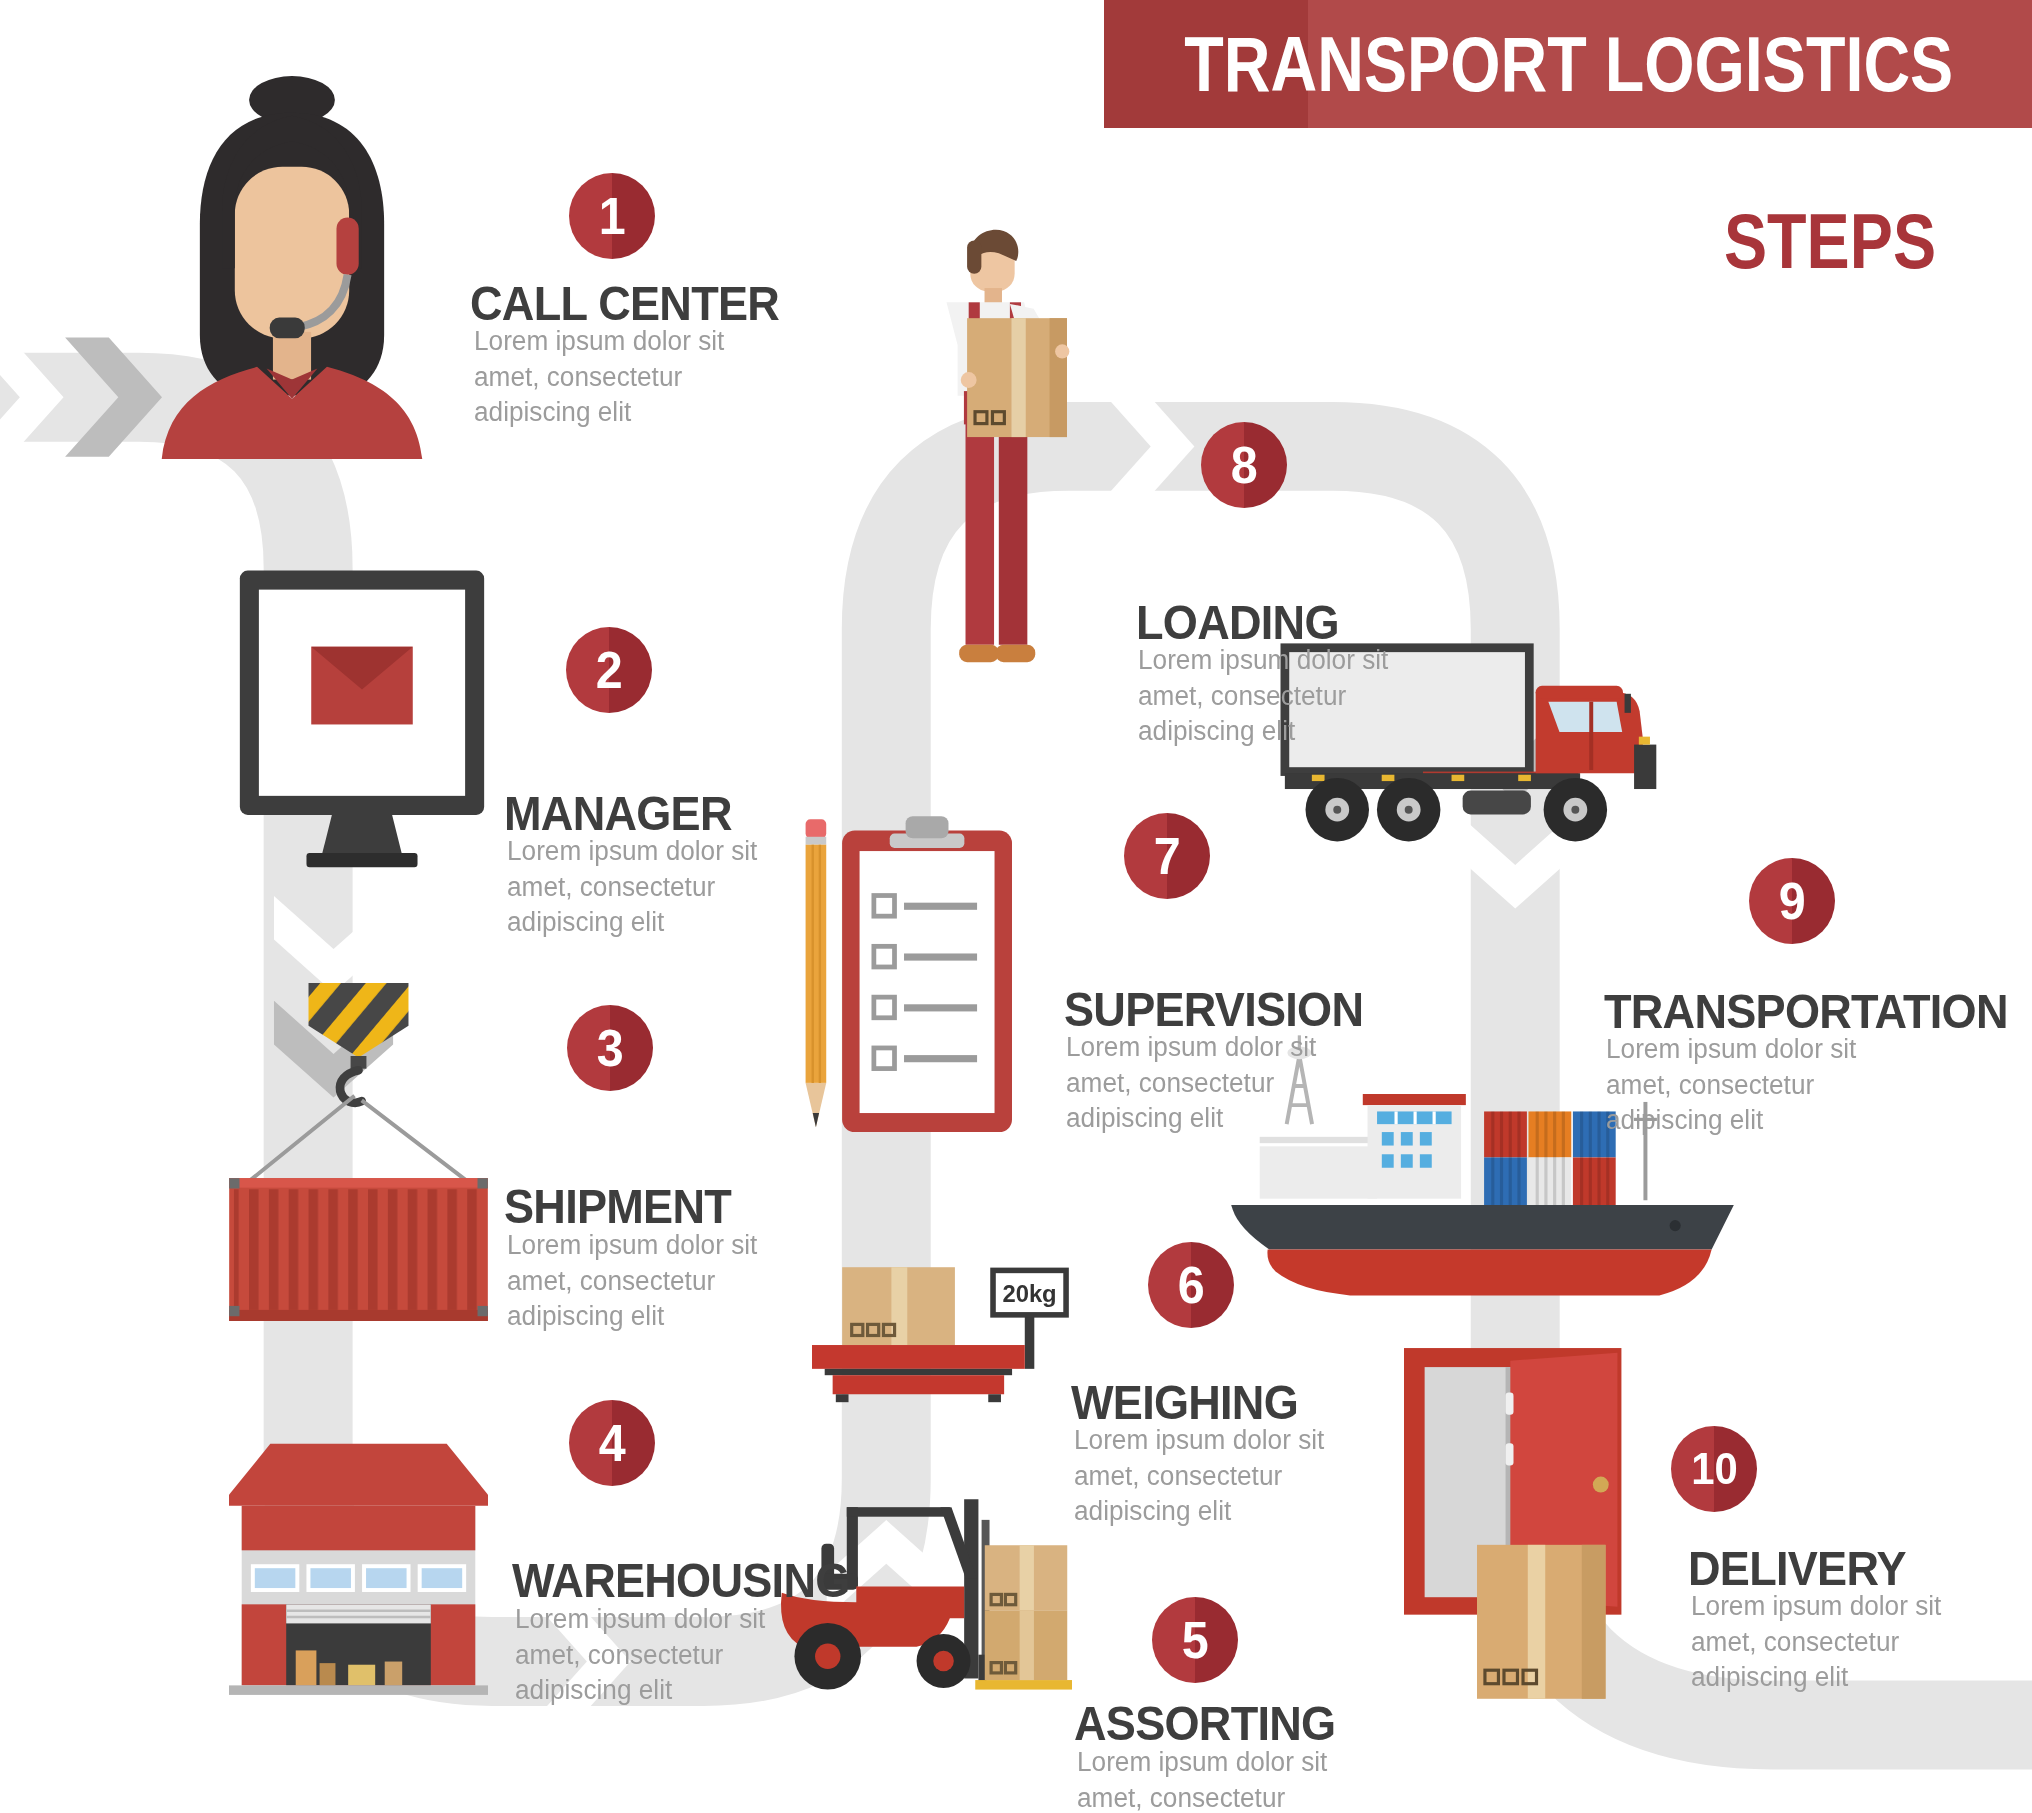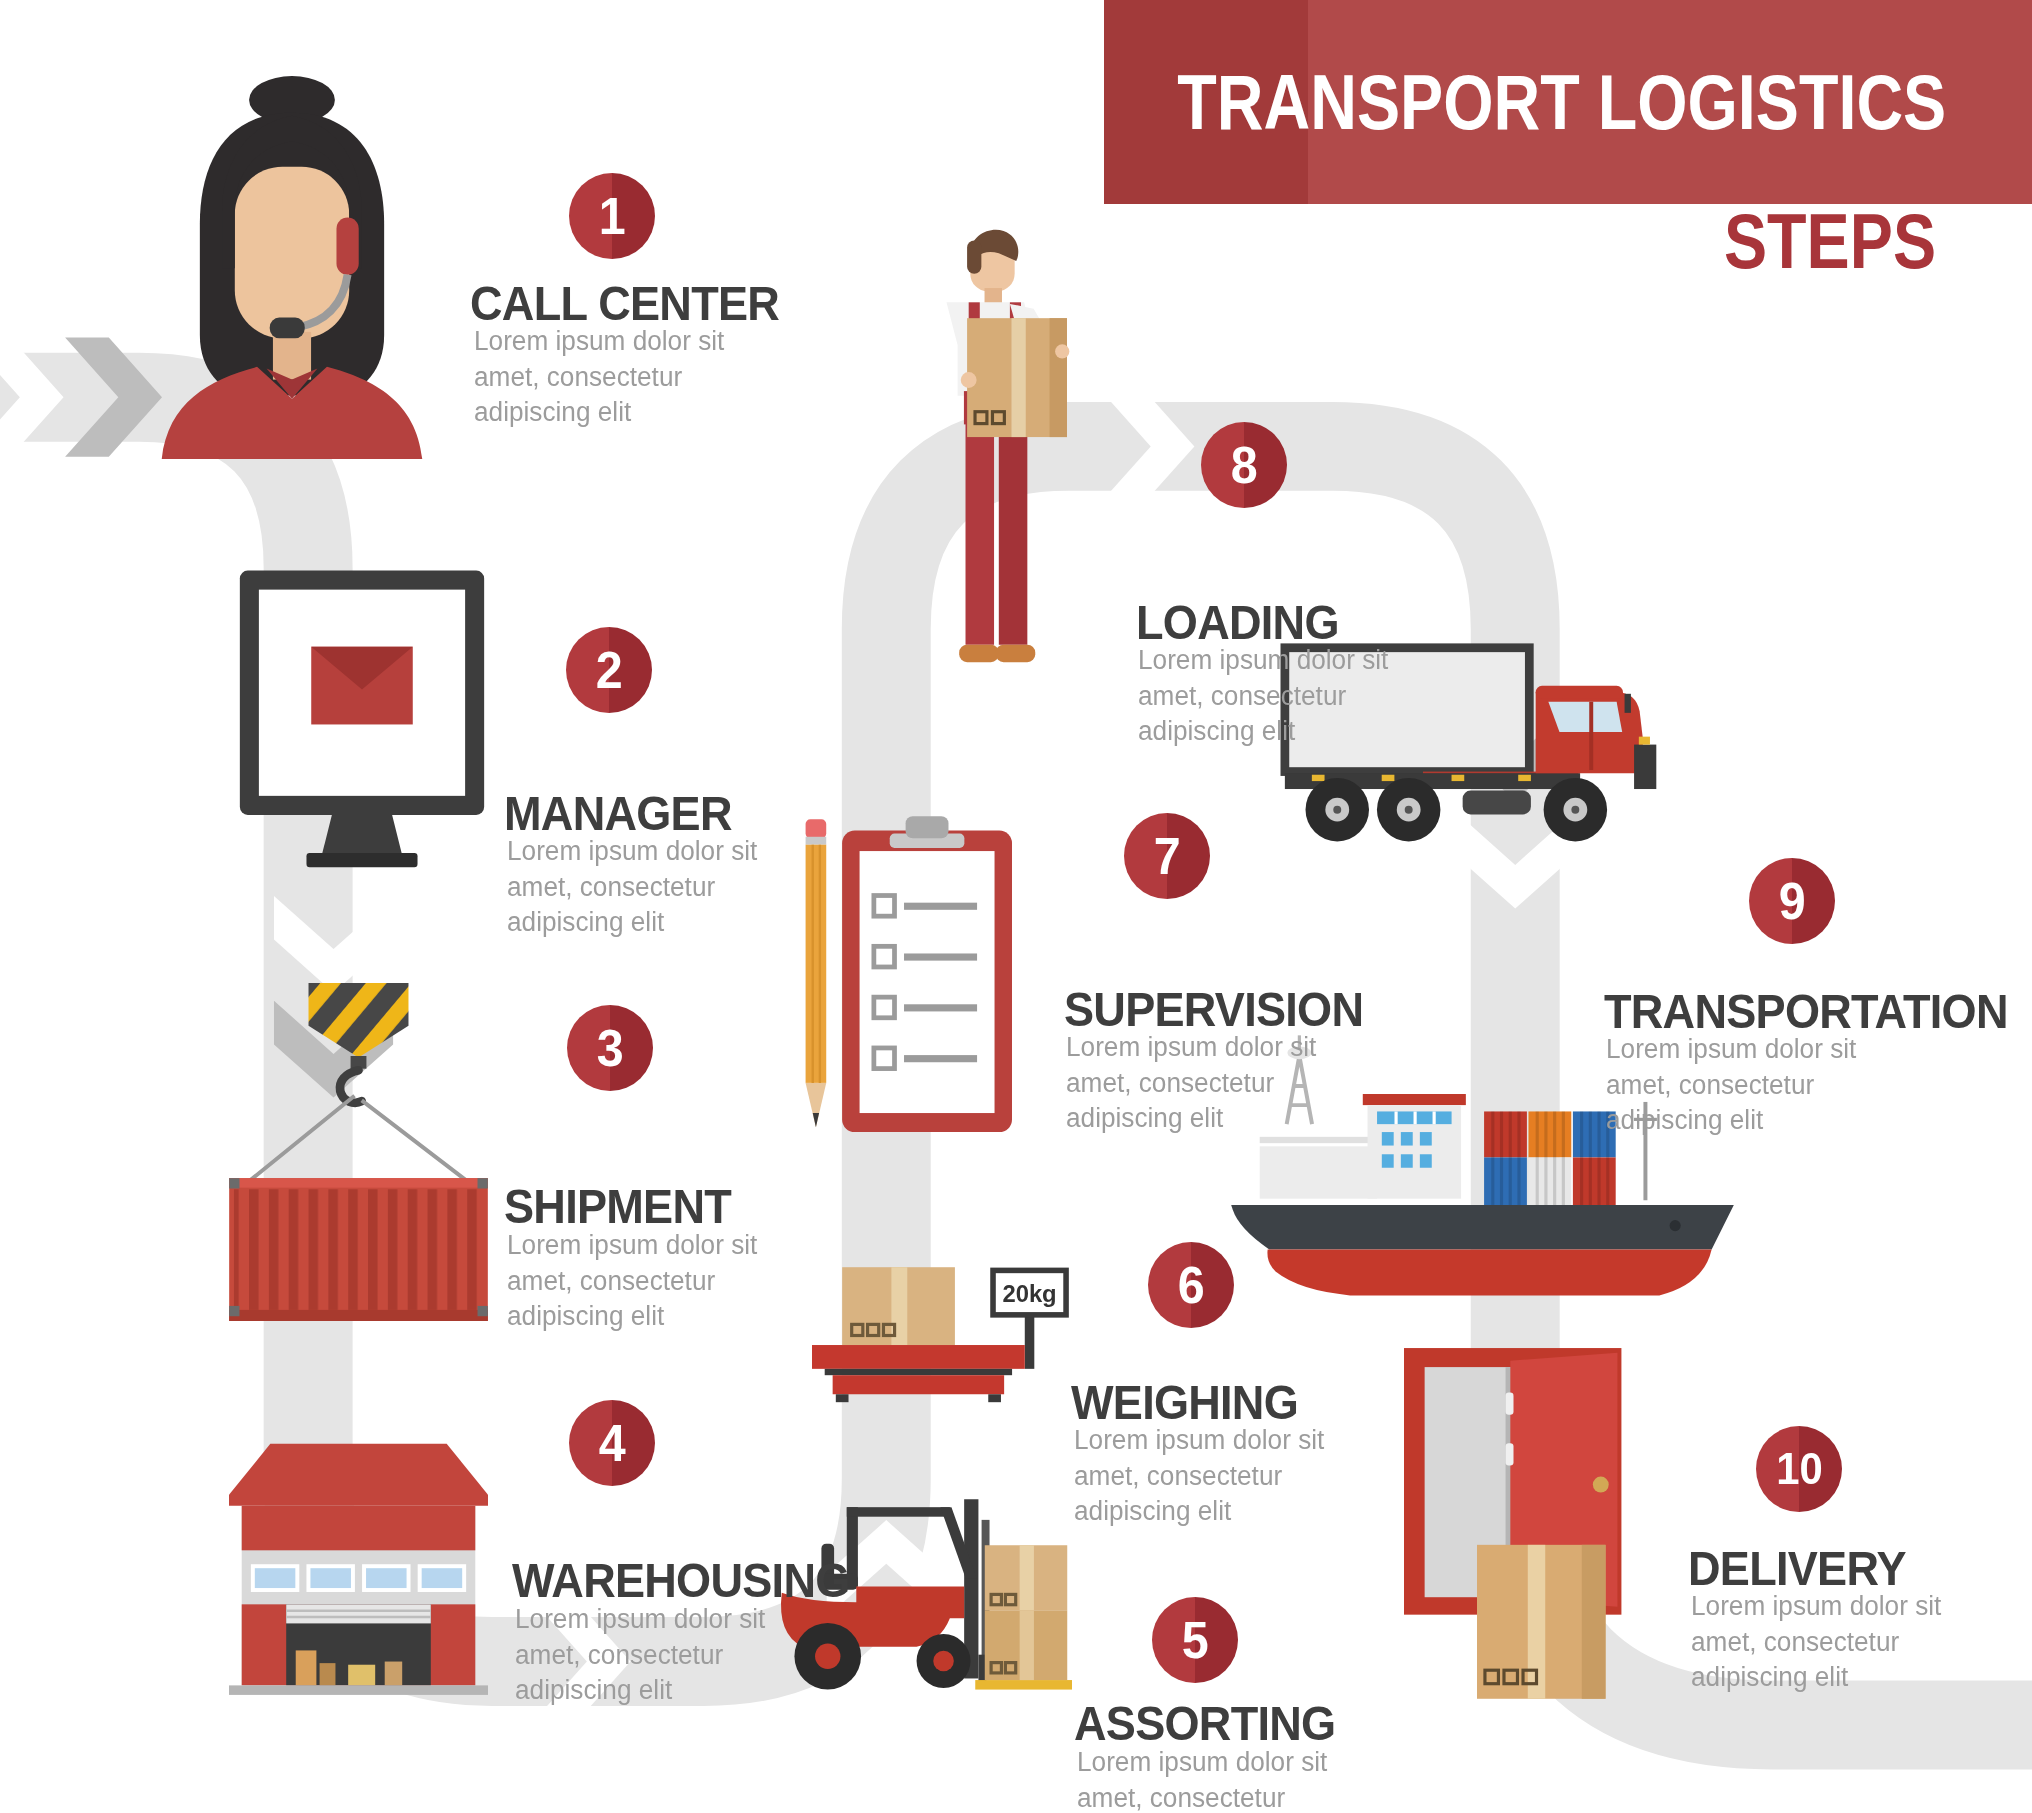--- a/index.html
+++ b/index.html
@@ -1,21 +1,21 @@
 <!DOCTYPE html>
 <html style="font-size:12.7px"><head>
 <meta charset="utf-8">
 <style>
   html,body{margin:0;padding:0;background:#fff;}
   .stage{position:relative;width:2033px;height:1814px;background:#ffffff;overflow:hidden;
          font-family:"Liberation Sans",sans-serif;}
   .abs{position:absolute;}
-  .banner{left:1104px;top:0;width:929px;height:204px;
+  .banner{left:1104px;top:0;width:929px;height:128px;
           background:linear-gradient(90deg,#a23a3a 0 204px,#b14a4a 204px);
-          display:flex;align-items:center;justify-content:flex-start;}
+          display:flex;align-items:center;justify-content:center;}
   .banner-title{font-size:77px;font-weight:700;color:#ffffff;white-space:nowrap;
                 transform:scaleX(.84);letter-spacing:0;}
   .steps-label{left:1699px;top:197px;width:262px;text-align:center;font-size:77px;font-weight:700;
                color:#a8353a;transform:scaleX(.84);transform-origin:center top;white-space:nowrap;}
   .badge{width:86px;height:86px;border-radius:50%;
          background:linear-gradient(90deg,#b23a3e 50%,#992b31 50%);
          display:flex;align-items:center;justify-content:center;}
   .badge span{color:#fff;font-size:51px;font-weight:700;transform:scaleX(.95);}
   .badge.two span{font-size:44px;}
   .step-title{font-weight:700;font-size:49px;color:#3e3e3e;transform:scaleX(.92);
@@ -378,21 +378,21 @@
   <div class="abs badge" style="left:1749px;top:858px">
       <span>9</span>
     </div>
   <div class="abs step-title" style="left:1604px;top:983px">TRANSPORTATION</div>
   <div class="abs desc" style="left:1606px;top:1032px">
     <div>Lorem ipsum dolor sit</div>
     <div>amet, consectetur</div>
     <div>adipiscing elit</div>
   </div>
 
-  <div class="abs badge two" style="left:1756px;top:1426px">
+  <div class="abs badge two" style="left:1671px;top:1426px">
       <span>10</span>
     </div>
   <div class="abs step-title" style="left:1688px;top:1540px">DELIVERY</div>
   <div class="abs desc" style="left:1691px;top:1589px">
     <div>Lorem ipsum dolor sit</div>
     <div>amet, consectetur</div>
     <div>adipiscing elit</div>
   </div>
 
 </div>

